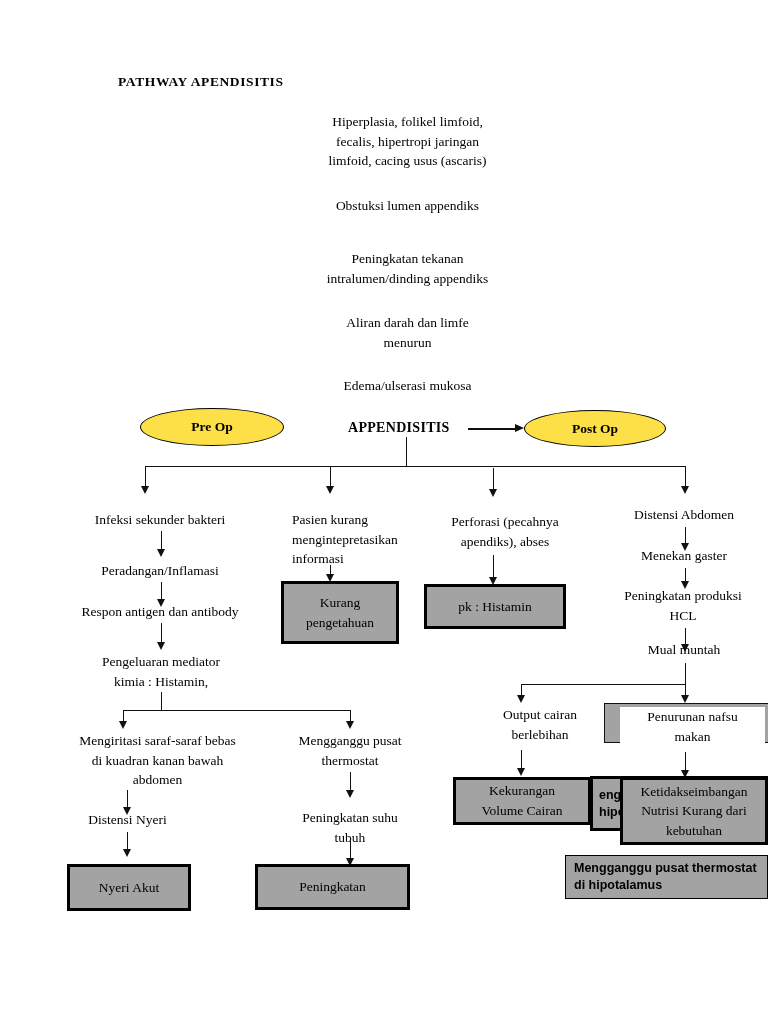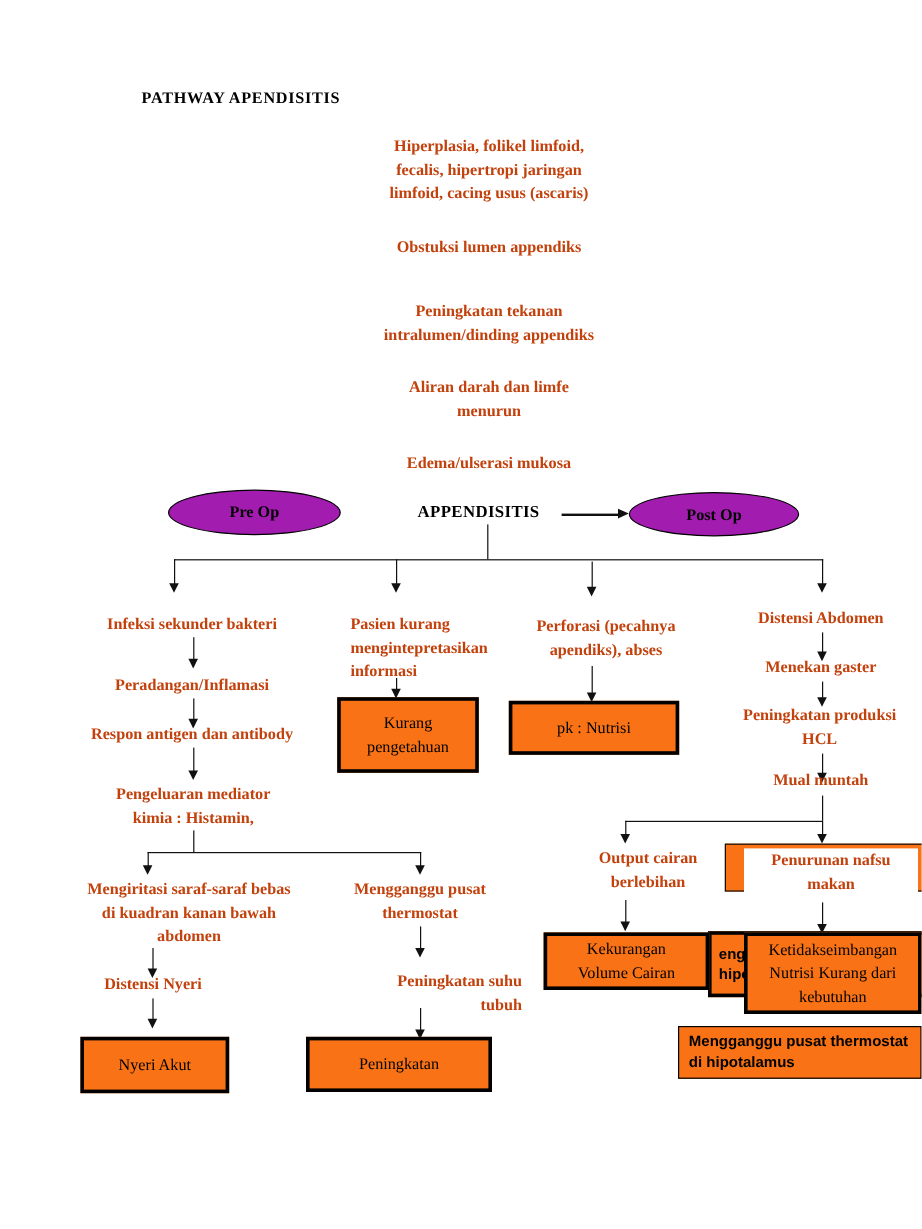--- a/index.html
+++ b/index.html
@@ -10,22 +10,21 @@
   }
   .stage{position:absolute;left:0;top:0;width:768px;height:1024px;}
 
   
   .node{
     position:absolute;
     font-size:13.5px;
     line-height:1.45;
     text-align:center;
     white-space:pre-line;
-    color:#c2410c;
-    font-weight:bold;
+    color:#000000;
   }
   .node.left{text-align:left;}
 
   .title{
     position:absolute;
     font-family:"Liberation Serif","DejaVu Serif",serif;
     font-weight:bold;
     font-size:13.5px;
     letter-spacing:.6px;
     color:#000;
@@ -39,29 +38,29 @@
     white-space:nowrap;
   }
 
   
   .ellipse{
     position:absolute;
     border:1.6px solid #000;
     border-radius:50%;
     display:flex;align-items:center;justify-content:center;
     font-weight:bold;font-size:13.5px;
-    background:#a21caf;
+    background:#fde047;
     box-sizing:border-box;
   }
 
   
   .box{
     position:absolute;
     border:3px solid #000;
-    background:#f97316;
+    background:#a3a3a3;
     box-sizing:border-box;
     display:flex;align-items:center;justify-content:center;
     text-align:center;
     font-size:13.5px;
     line-height:1.45;
     white-space:pre-line;
     padding:2px 4px;
   }
   .box.thin{border-width:1.6px;}
   .box.sans{
@@ -190,21 +189,21 @@
   <div class="arrowdown" style="left:122.5px;top:849px;"></div>
 
   <div class="box" style="left:67px;top:864px;width:124px;height:47px;">Nyeri Akut</div>
 
   <div class="node" style="left:265px;top:731px;width:170px;">Mengganggu pusat
 thermostat</div>
 
   <div class="vline" style="left:350px;top:772px;height:20px;"></div>
   <div class="arrowdown" style="left:345.5px;top:790px;"></div>
 
-  <div class="node" style="left:265px;top:808px;width:170px;text-align:right;">Peningkatan suhu
+  <div class="node" style="left:265px;top:808px;width:170px;">Peningkatan suhu
 tubuh</div>
 
   <div class="vline" style="left:350px;top:840px;height:22px;"></div>
   <div class="arrowdown" style="left:345.5px;top:858px;"></div>
 
   <div class="box" style="left:255px;top:864px;width:155px;height:46px;">Peningkatan</div>
 
   <div class="node left" style="left:292px;top:510px;width:160px;">Pasien kurang
 mengintepretasikan
 informasi</div>
@@ -214,21 +213,21 @@
 
   <div class="box" style="left:281px;top:581px;width:118px;height:63px;">Kurang
 pengetahuan</div>
 
   <div class="node" style="left:425px;top:512px;width:160px;">Perforasi (pecahnya
 apendiks), abses</div>
 
   <div class="vline" style="left:493px;top:555px;height:24px;"></div>
   <div class="arrowdown" style="left:488.5px;top:577px;"></div>
 
-  <div class="box" style="left:424px;top:584px;width:142px;height:45px;">pk : Nutrisi</div>
+  <div class="box" style="left:424px;top:584px;width:142px;height:45px;">pk : Histamin</div>
 
   <div class="node" style="left:600px;top:505px;width:168px;">Distensi Abdomen</div>
 
   <div class="vline" style="left:685px;top:527px;height:18px;"></div>
   <div class="arrowdown" style="left:680.5px;top:543px;"></div>
 
   <div class="node" style="left:600px;top:546px;width:168px;">Menekan gaster</div>
 
   <div class="vline" style="left:685px;top:568px;height:15px;"></div>
   <div class="arrowdown" style="left:680.5px;top:581px;"></div>

